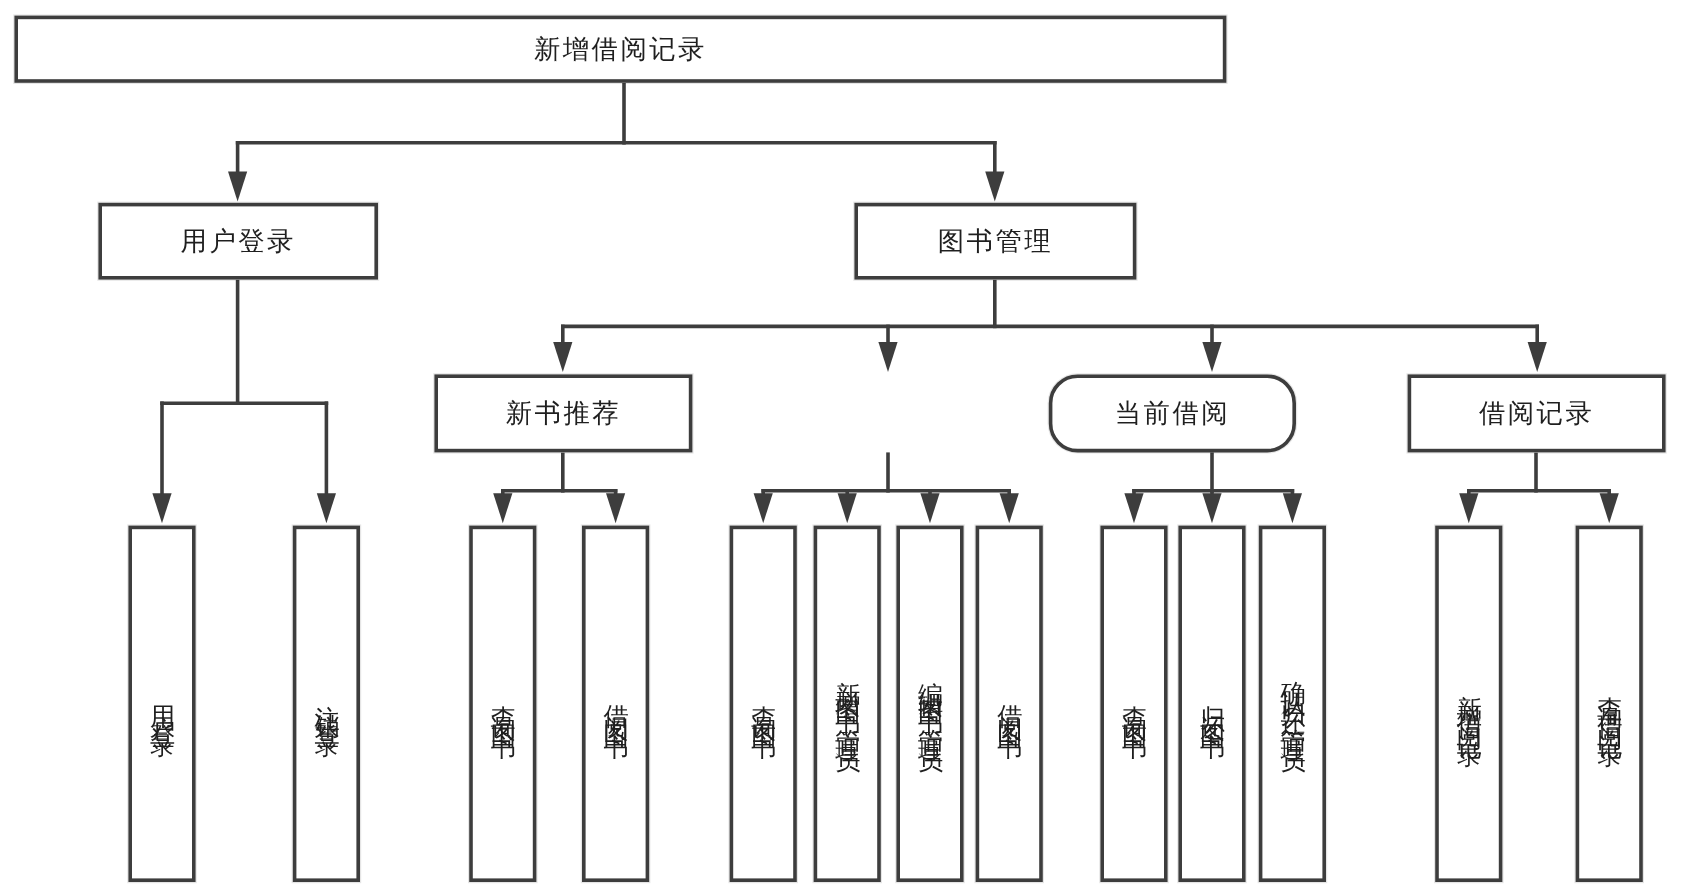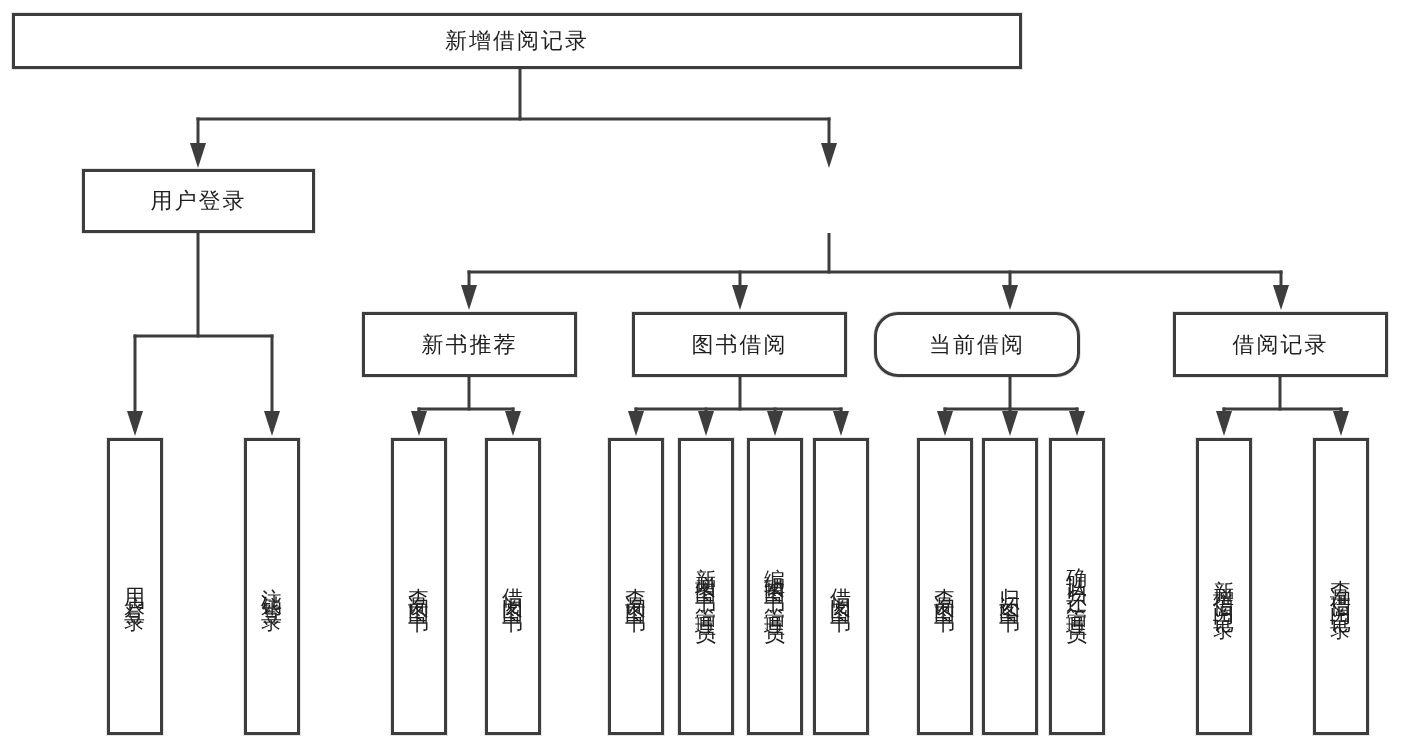--- a/index.html
+++ b/index.html
@@ -116,26 +116,26 @@
     </g>
   </svg>
 
   <div class="node hnode" style="left:12px;top:13px;width:1010px;height:56px;">
     <span>新增借阅记录</span>
   </div>
 
   <div class="node hnode" style="left:82px;top:169px;width:233px;height:64px;">
     <span>用户登录</span>
   </div>
+  <div class="node hnode" style="left:712px;top:169px;width:235px;height:64px;">
+    <span>图书管理</span>
+  </div>
 
   <div class="node hnode" style="left:362px;top:312px;width:215px;height:65px;">
     <span>新书推荐</span>
-  </div>
-  <div class="node hnode" style="left:632px;top:312px;width:215px;height:65px;">
-    <span>图书借阅</span>
   </div>
   <div class="node hnode" style="left:874px;top:312px;width:206px;height:65px;border-radius:24px;">
     <span>当前借阅</span>
   </div>
   <div class="node hnode" style="left:1173px;top:312px;width:215px;height:65px;">
     <span>借阅记录</span>
   </div>
 
   <div class="node leaf" style="left:107px;">
     <span class="vtext">用户登录</span>

